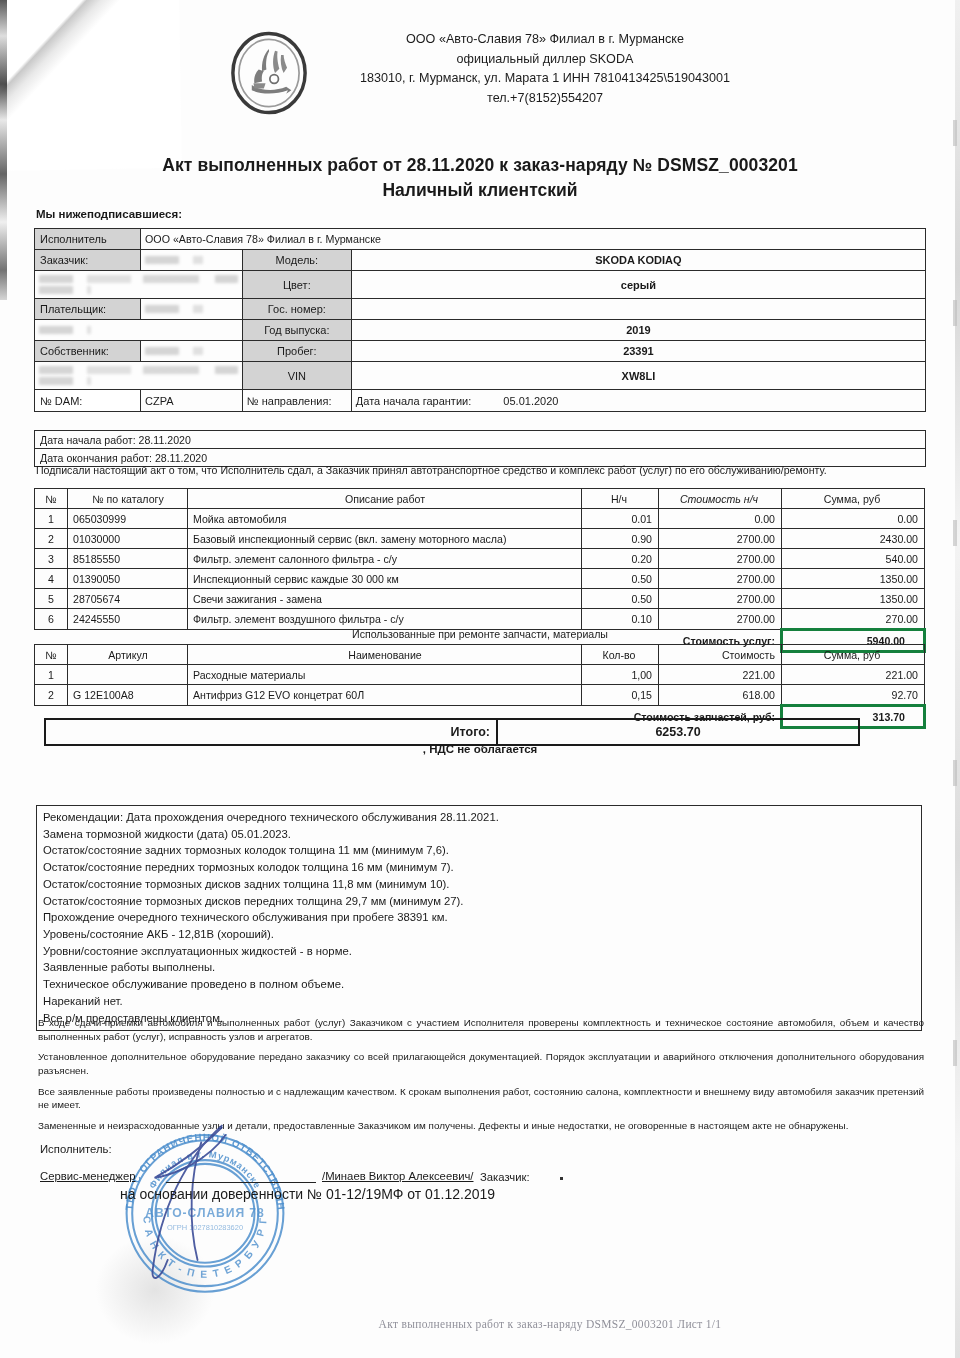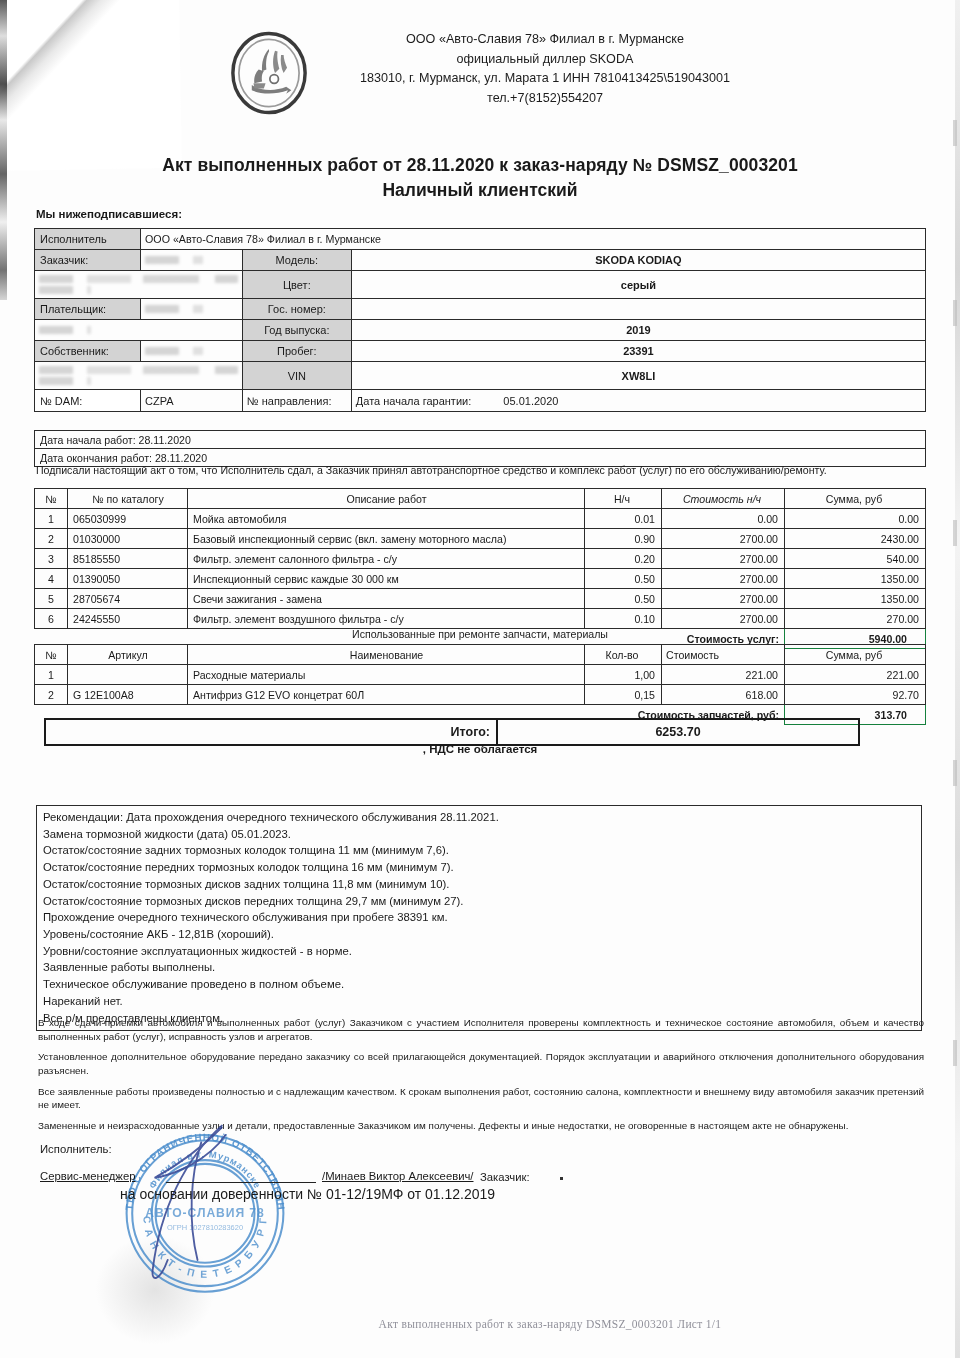--- a/index.html
+++ b/index.html
@@ -166,21 +166,21 @@
   .works-table th, .works-table td { height: 17px; font-size: 10.6px; }
   .works-table thead td { text-align: center; }
   .c-num   { width: 24px;  text-align: center; }
   .c-cat   { width: 110px; padding-left: 5px; margin-top: 16px; }
   .c-desc  { padding-left: 5px; }
   .c-hr    { width: 66px;  text-align: right; padding-right: 6px; }
   .c-rate  { width: 112px; text-align: right; padding-right: 6px; }
   .c-sum   { width: 118px; text-align: right; padding-right: 6px; }
   .totrow td { border: none; }
   .totrow .tl { text-align: right; font-weight: bold; padding-right: 5px; }
-  .totrow .tv { border: 1px solid #15803d; font-weight: bold; padding-right: 18px; }
+  .totrow .tv { border: 3px solid #15803d; font-weight: bold; padding-right: 18px; }
 
   .parts-caption {
     position: absolute;
     top: 628px; left: 0; width: 960px;
     text-align: center;
     font-size: 10.6px;
   }
   .parts-table {
     position: absolute;
     top: 644px; left: 34px; width: 892px;
@@ -453,21 +453,21 @@
   </table>
 
   <div class="parts-caption">Использованные при ремонте запчасти, материалы</div>
   <table class="parts-table">
     <thead>
       <tr>
         <td class="p-num">№</td>
         <td class="p-art" style="text-align:center;">Артикул</td>
         <td class="p-name" style="text-align:center;">Наименование</td>
         <td class="p-qty" style="text-align:center;">Кол-во</td>
-        <td class="p-cost" style="text-align:left;">Стоимость</td>
+        <td class="p-cost" style="text-align:right;">Стоимость</td>
         <td class="p-sum" style="text-align:center;">Сумма, руб</td>
       </tr>
     </thead>
     <tbody>
       <tr>
         <td class="p-num">1</td>
         <td class="p-art"></td>
         <td class="p-name">Расходные материалы</td>
         <td class="p-qty">1,00</td>
         <td class="p-cost">221.00</td>

